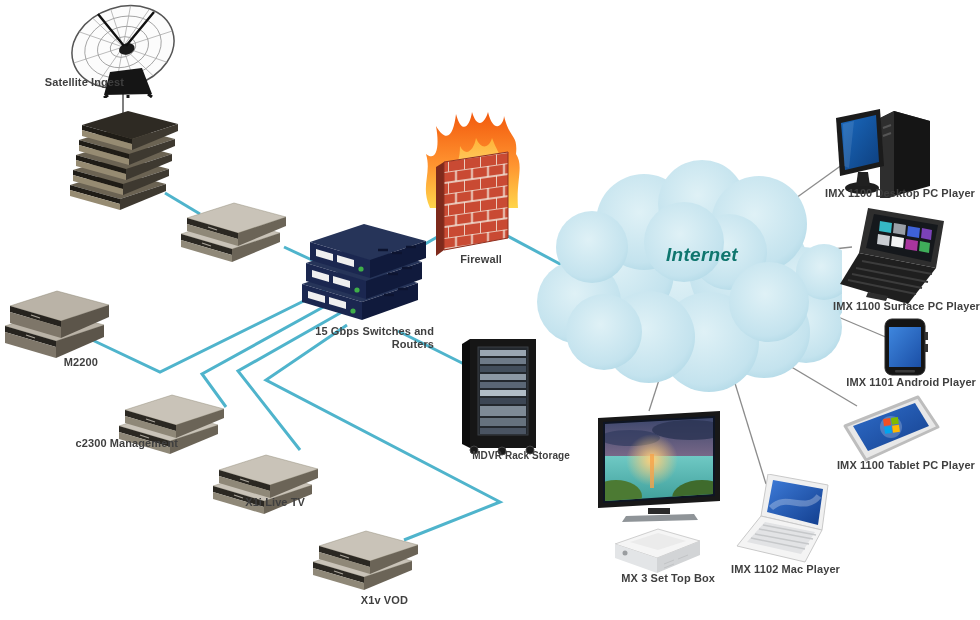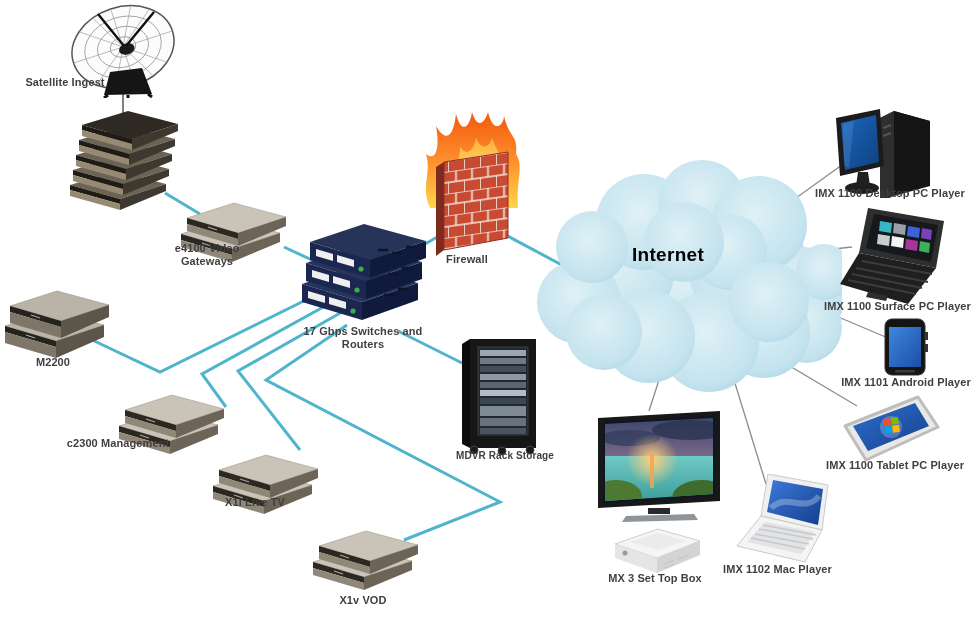--- a/index.html
+++ b/index.html
@@ -1,22 +1,22 @@
 <!DOCTYPE html>
 <html><head>
 <meta charset="utf-8">
 <style>
   html,body{margin:0;padding:0;background:#fff;}
   #canvas{position:relative;width:980px;height:620px;background:#fff;overflow:hidden;
           font-family:"Liberation Sans",sans-serif;}
   #wires{position:absolute;left:0;top:0;z-index:1;}
   .node{position:absolute;z-index:2;}
   .lbl{position:absolute;z-index:3;font:bold 11px/1.18 "Liberation Sans",sans-serif;
-       color:#3F3F3F;text-align:center;letter-spacing:.1px;}
-  .lbl-internet{font-size:19px;color:#000000;letter-spacing:.3px;}
+       color:#3F3F3F;text-align:right;letter-spacing:.1px;}
+  .lbl-internet{font-size:19px;color:#0f766e;letter-spacing:.3px;font-style:italic;}
 </style>
 </head>
 <body>
 
 <div id="canvas">
 
   <svg id="wires" width="980" height="620">
 
     <line x1="123" y1="90" x2="123" y2="114" stroke="#555" stroke-width="1.5"></line>
 
@@ -105,21 +105,20 @@
         </g>
       <g transform="translate(6,0)">
           <polygon points="3,20 50,5 102,19 54,35" fill="#C9C3B8" stroke="#97917F" stroke-width=".5"></polygon>
           <polygon points="3,20 54,35 54,41 3,26" fill="#2B2822"></polygon>
           <polygon points="3,26 54,41 54,48 3,33" fill="#8F8878"></polygon>
           <polygon points="54,35 102,19 102,28 54,48" fill="#6B6457"></polygon>
           <line x1="24" y1="29" x2="33" y2="32" stroke="#A9A49A" stroke-width="1.2"></line>
         </g>
     </svg>
   </div>
-  <div class="lbl" style="left:148px;top:242px;width:118px">e4100 Video Gateways</div>
 
   <div class="node" style="left:298px;top:220px">
     <svg width="130" height="122" viewBox="0 0 130 122">
       <g transform="translate(0,42)">
           <polygon points="4,22 58,4 120,21 64,40" fill="#263459"></polygon>
           <polygon points="4,22 64,40 64,58 4,40" fill="#1B2750"></polygon>
           <polygon points="64,40 120,21 120,38 64,58" fill="#101A3C"></polygon>
           <polygon points="10,29 27,34 27,41 10,36" fill="#EFEFEF"></polygon>
           <polygon points="31,35 48,40 48,47 31,42" fill="#EFEFEF"></polygon>
           <circle cx="55" cy="49" r="2.6" fill="#3FAE49"></circle>
@@ -138,21 +137,21 @@
           <polygon points="4,22 58,4 120,21 64,40" fill="#263459"></polygon>
           <polygon points="4,22 64,40 64,58 4,40" fill="#1B2750"></polygon>
           <polygon points="64,40 120,21 120,38 64,58" fill="#101A3C"></polygon>
           <polygon points="10,29 27,34 27,41 10,36" fill="#EFEFEF"></polygon>
           <polygon points="31,35 48,40 48,47 31,42" fill="#EFEFEF"></polygon>
           <circle cx="55" cy="49" r="2.6" fill="#3FAE49"></circle>
           <path d="M72,30 h10 M86,33 h10 M100,27 h10" stroke="#0D1430" stroke-width="2.4"></path>
         </g>
     </svg>
   </div>
-  <div class="lbl" style="left:292px;top:325px;width:142px">17 Gbps Switches and Routers</div>
+  <div class="lbl" style="left:292px;top:325px;width:142px">15 Gbps Switches and Routers</div>
 
   <div class="node" style="left:416px;top:110px">
     <svg width="112" height="158" viewBox="0 0 112 158">
       <defs>
         <linearGradient id="gFl" x1="0" y1="1" x2="0" y2="0">
           <stop offset="0" stop-color="#FFD54A"></stop>
             <stop offset=".45" stop-color="#FF9430"></stop>
             <stop offset="1" stop-color="#F2590D"></stop>
         </linearGradient>
         <linearGradient id="gFl2" x1="0" y1="1" x2="0" y2="0">

